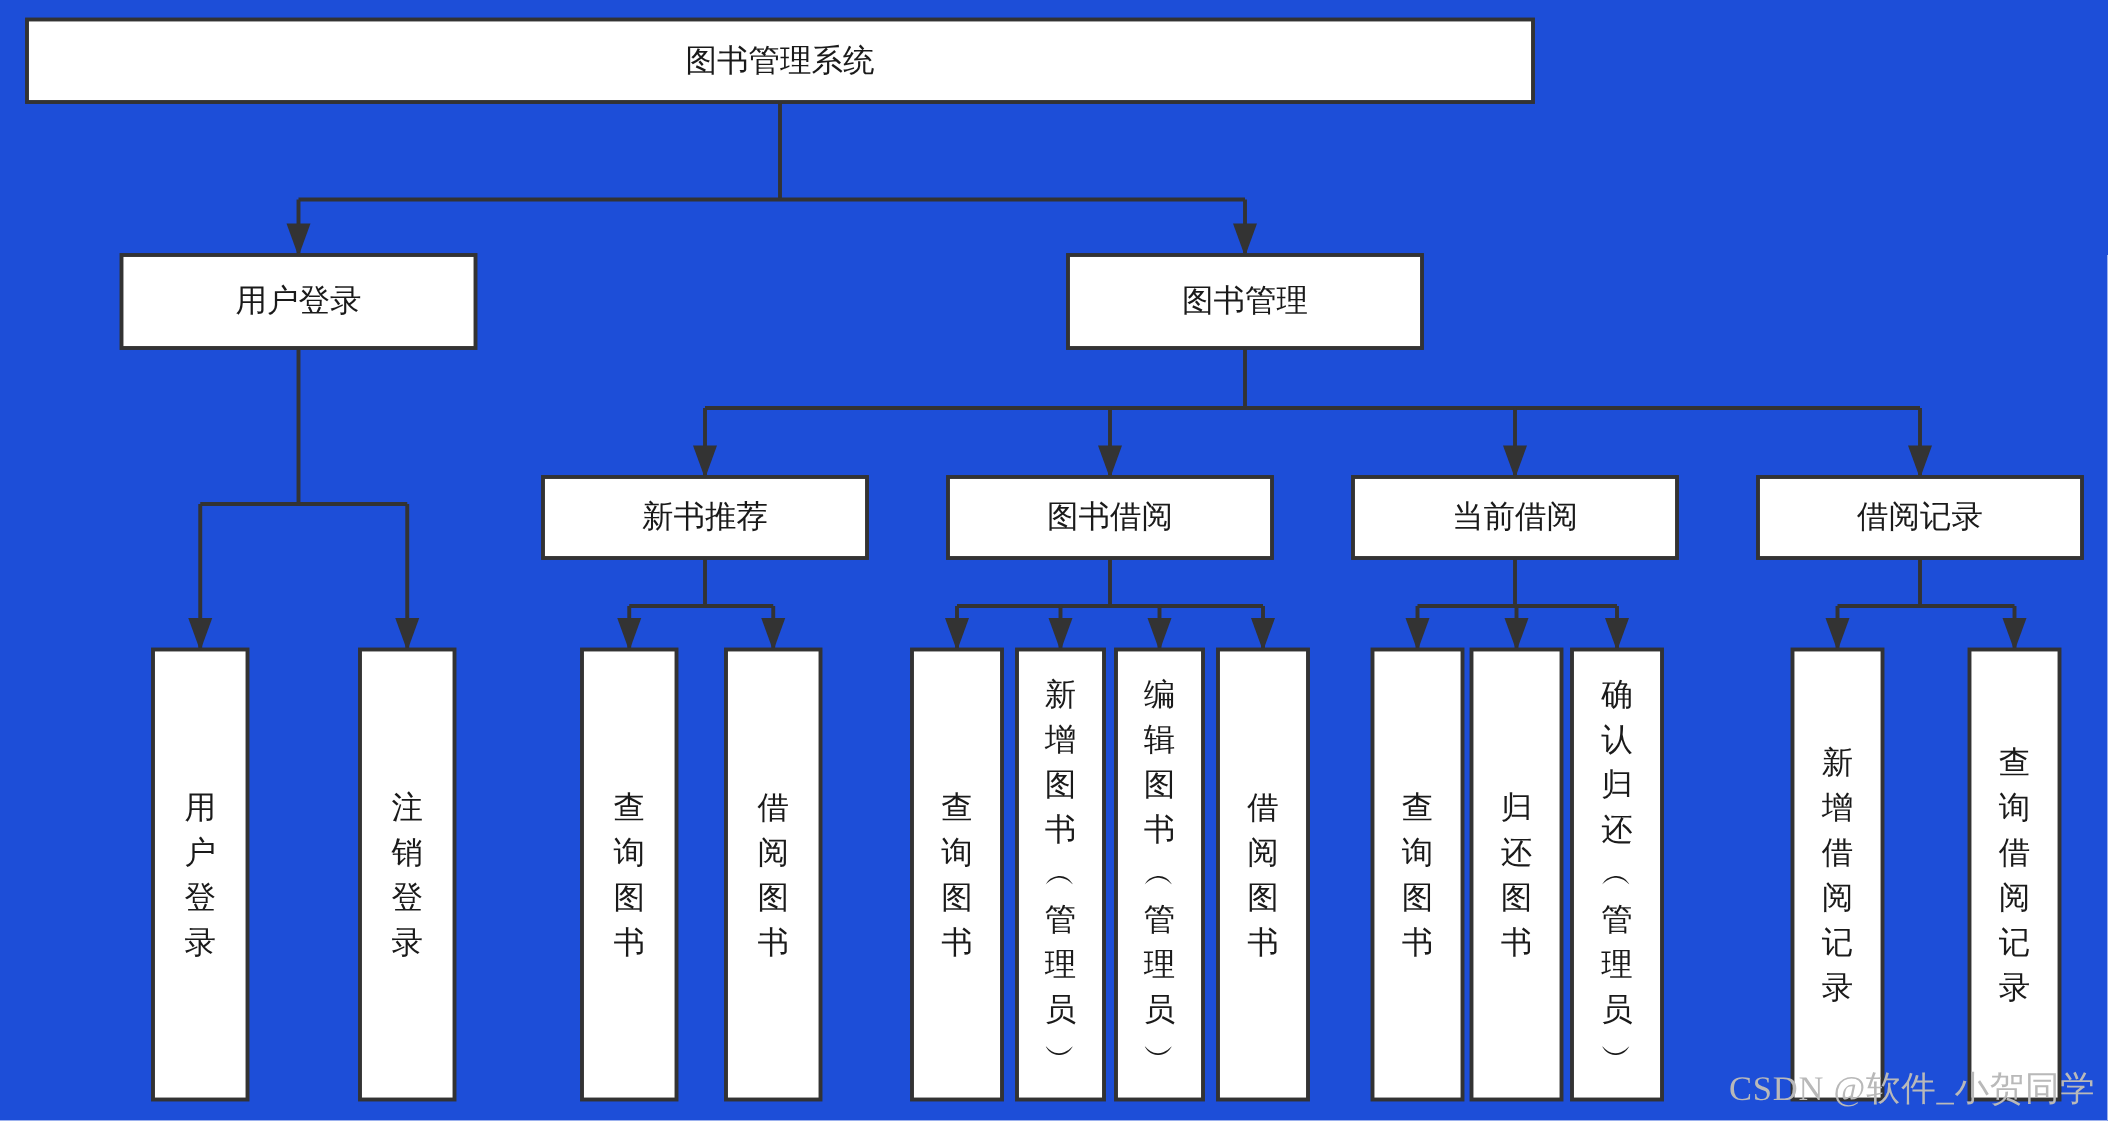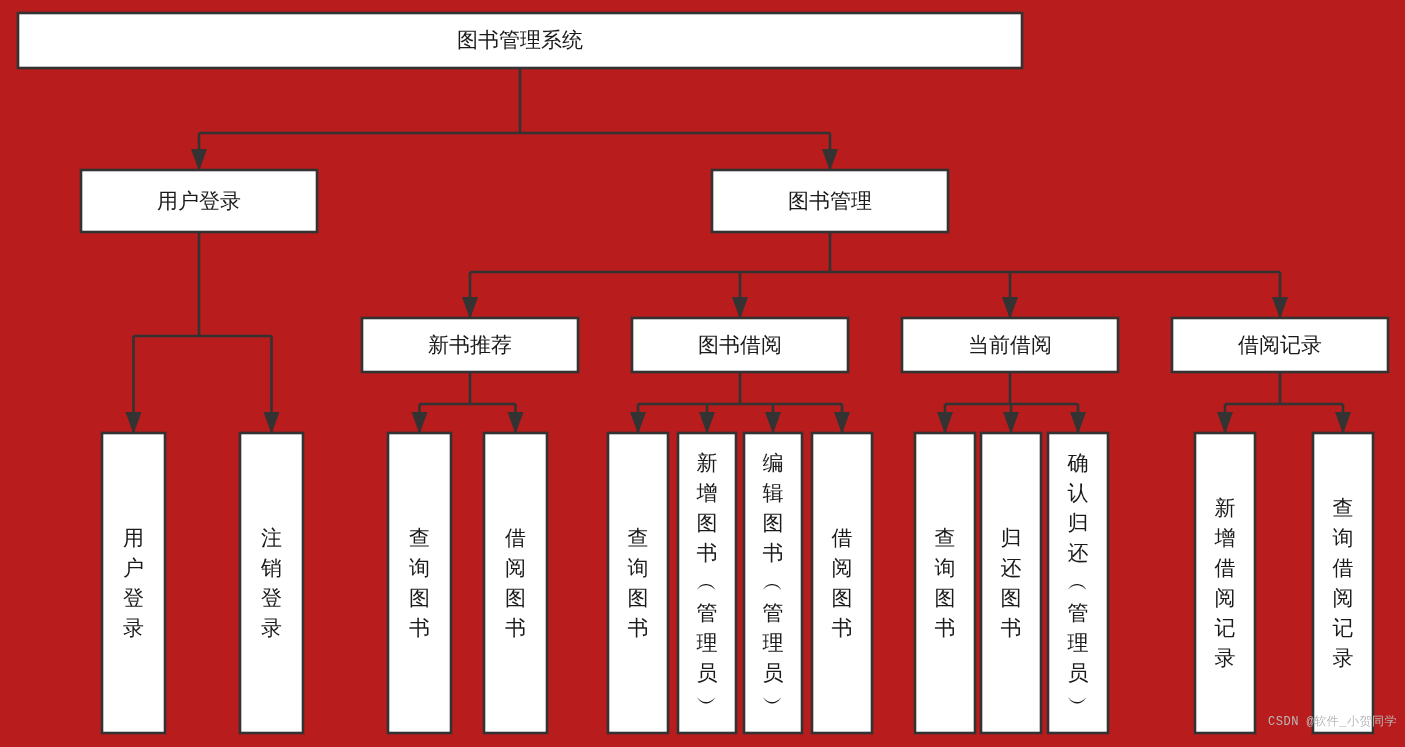--- a/index.html
+++ b/index.html
@@ -8,21 +8,21 @@
     padding: 0;
     background: #ffffff;
   }
   body {
     font-family: "Liberation Sans", "DejaVu Sans", sans-serif;
   }
   #diagram-root {
     position: relative;
     width: 1405px;
     height: 747px;
-    background: #b91c1c;
+    background: #1d4ed8;
     overflow: hidden;
   }
   svg#flow {
     position: absolute;
     left: 0;
     top: 0;
     width: 1405px;
     height: 747px;
     display: block;
   }
@@ -51,23 +51,23 @@
   }
   .node-label-v {
     font-family: "Liberation Sans", "DejaVu Sans", sans-serif;
     font-size: 21px;
     fill: #1a1a1a;
     text-anchor: middle;
   }
   .watermark {
     position: absolute;
     right: 8px;
-    bottom: 17px;
-    font-family: Liberation Mono, monospace;
-    font-size: 12px;
+    bottom: 6px;
+    font-family: Liberation Serif, serif;
+    font-size: 23px;
     color: #b9b9b9;
     letter-spacing: 0.5px;
     white-space: nowrap;
     user-select: none;
   }
 </style>
 </head>
 <body>
 
 <div id="diagram-root">

